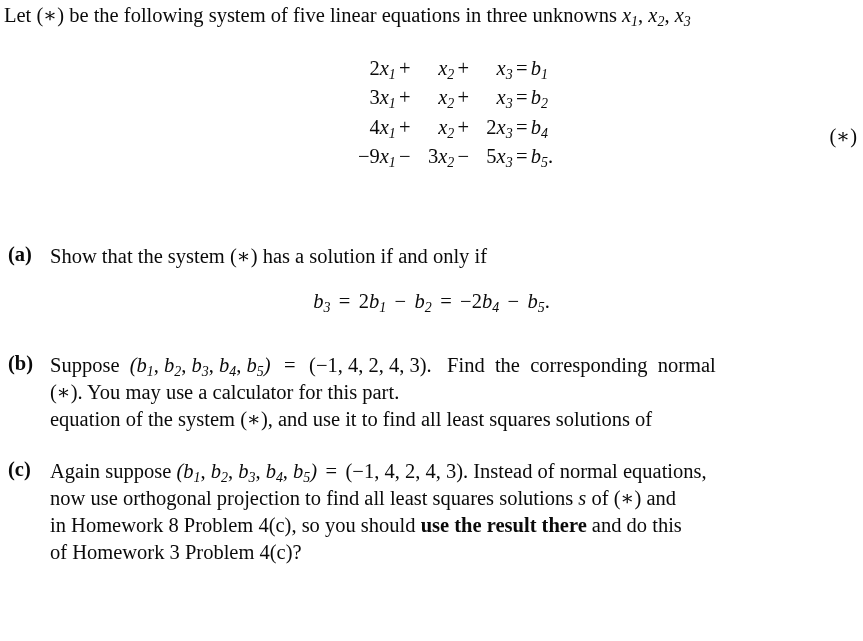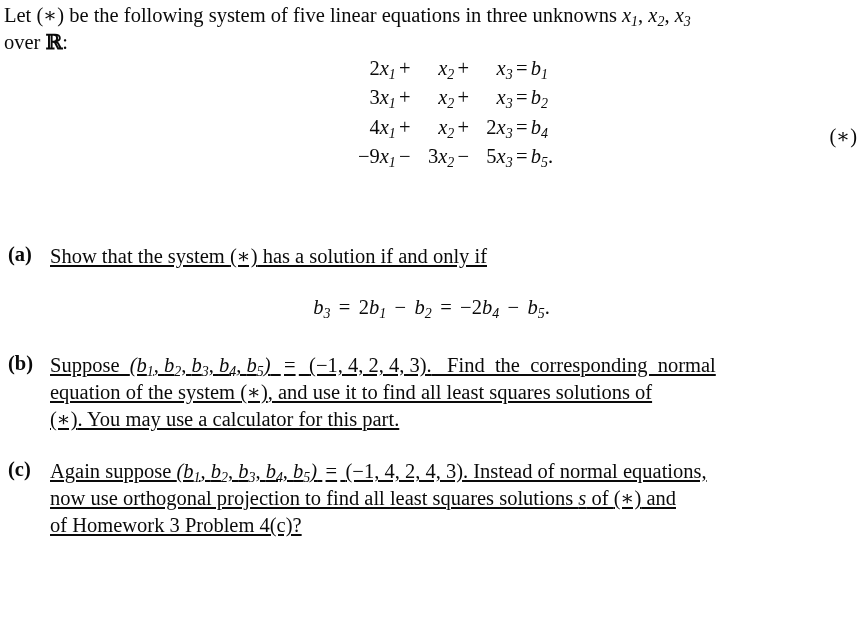--- a/index.html
+++ b/index.html
@@ -109,52 +109,48 @@
     font-weight: bold;
     font-style: normal;
     width: 40px;
   }
   .part .body {
     margin-left: 50px;
     margin-right: 2px;
     line-height: 27px;
     text-align: justify;
     text-justify: inter-word;
-    text-decoration: underline;
   }
   .part .body.noj { text-align: left; }
   .part .body > span.line { display: block; }
 
   #part-a { top: 243px; }
   #part-b { top: 352px; }
   #part-c { top: 458px; }
 
   .display-eq {
     position: absolute;
     left: 0;
-    top: 296px;
+    top: 290px;
     width: 863px;
     text-align: center;
     font-size: 20.5px;
   }
   b.bold { font-weight: bold; font-style: normal; }
 </style>
 </head>
 <body>
 
 <div class="page">
 
   <div class="intro">
     <span>Let
       <span class="ast">(∗)</span>
       be the following system of five linear equations in three unknowns
       <span class="mi">x<sub>1</sub><span class="mn">,&nbsp;</span>x<sub>2</sub><span class="mn">,&nbsp;</span>x<sub>3</sub></span>
-    </span>
-    <span class="l2">over
-      <span class="bbR">ℝ</span>:
     </span>
   </div>
 
   <div class="eqsystem">
     <table class="syseq">
       <tbody>
         <tr>
           <td class="c-term"><span class="mi"><span class="mn">2</span>x<sub>1</sub></span></td>
           <td class="c-op"><span class="op">+</span></td>
           <td class="gapcol"></td>
@@ -227,32 +223,34 @@
   </div>
 
   <div class="part" id="part-b">
     <span class="marker">(b)</span>
     <div class="body">
       <span class="line">Suppose&nbsp;
         <span class="mi">(b<sub>1</sub><span class="mn">,&nbsp;</span>b<sub>2</sub><span class="mn">,&nbsp;</span>b<sub>3</sub><span class="mn">,&nbsp;</span>b<sub>4</sub><span class="mn">,&nbsp;</span>b<sub>5</sub>)</span>
         &nbsp;<span class="op">=</span>&nbsp;
         <span class="mn">(−1,&nbsp;4,&nbsp;2,&nbsp;4,&nbsp;3).</span>
         &nbsp;&nbsp;Find&nbsp; the&nbsp; corresponding&nbsp; normal</span>
+      <span class="line"><span class="ast">(∗)</span>. You may use a calculator for this part.</span>
       <span class="line">equation of the system
         <span class="ast">(∗)</span>, and use it to find all least squares solutions of</span>
-      <span class="line"><span class="ast">(∗)</span>. You may use a calculator for this part.</span>
     </div>
   </div>
 
   <div class="part" id="part-c">
     <span class="marker">(c)</span>
     <div class="body noj">
       <span class="line">Again suppose
         <span class="mi">(b<sub>1</sub><span class="mn">,&nbsp;</span>b<sub>2</sub><span class="mn">,&nbsp;</span>b<sub>3</sub><span class="mn">,&nbsp;</span>b<sub>4</sub><span class="mn">,&nbsp;</span>b<sub>5</sub>)</span>
         <span class="op">=</span>
         <span class="mn">(−1,&nbsp;4,&nbsp;2,&nbsp;4,&nbsp;3)</span>. Instead of normal equations,</span>
       <span class="line">now use orthogonal projection to find all least squares solutions
         <span class="mi">s</span> of <span class="ast">(∗)</span> and</span>
+      <span class="line">in Homework 8 Problem 4(c), so you should
+        <b class="bold">use the result there</b> and do this</span>
       <span class="line">of Homework 3 Problem 4(c)?</span>
     </div>
   </div>
 
 </div>
 
 </body></html>

